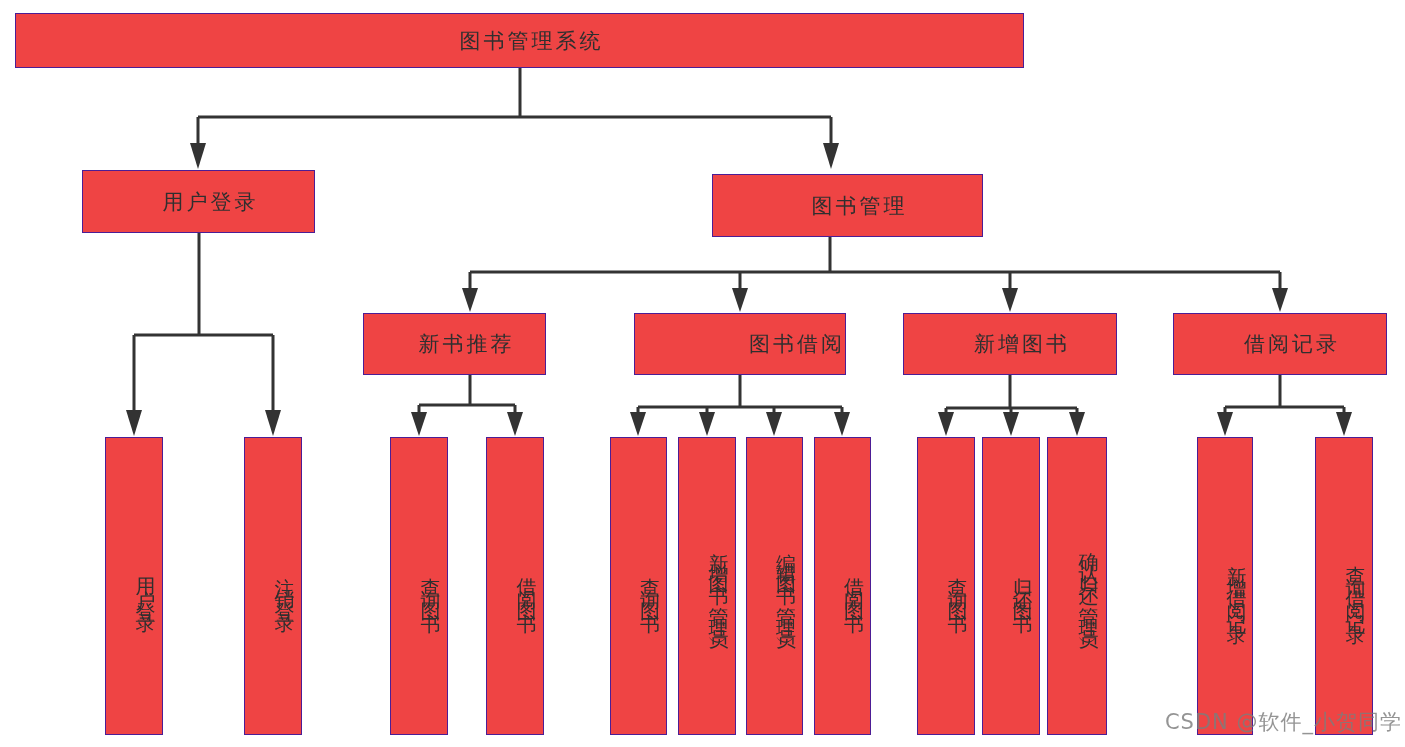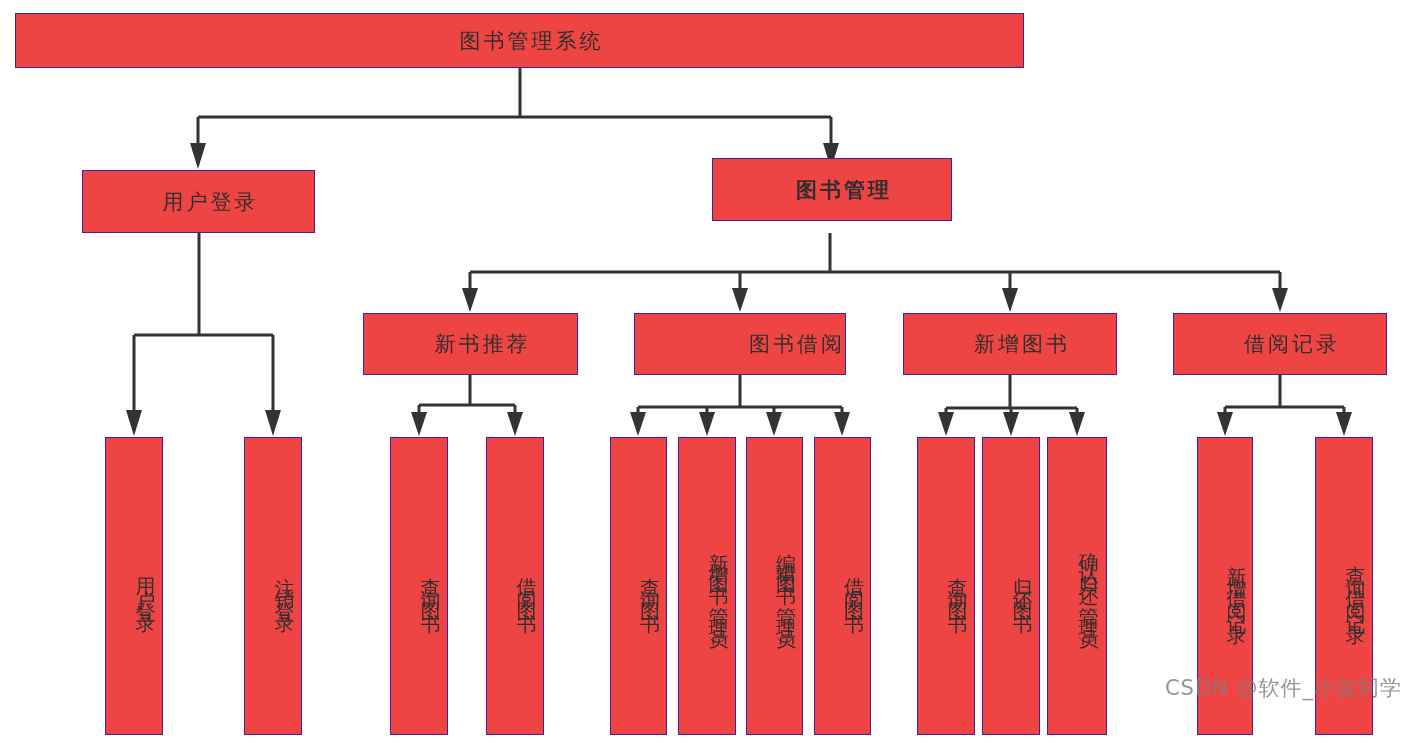--- a/index.html
+++ b/index.html
@@ -16,42 +16,42 @@
   .h-node { font-size:21px; letter-spacing:3px; white-space:nowrap; }
   .leaf { top:437px; height:298px; }
   .leaf .v-label {
     writing-mode:vertical-rl; text-orientation:mixed;
     font-size:20px; letter-spacing:12px; line-height:1; white-space:nowrap;
   }
   .leaf .v-long { letter-spacing:11px; }
 
   #n-root        { left:15px;  top:13px;  width:1009px; height:55px; }
   #n-user-login  { left:82px;  top:170px; width:233px;  height:63px; }
-  #n-book-mgmt   { left:712px; top:158px; width:240px;  height:63px;font-weight:bold; }
-  #n-new-book    { left:363px; top:313px; width:215px;  height:62px; }
+  #n-book-mgmt   { left:712px; top:174px; width:271px;  height:63px; }
+  #n-new-book    { left:363px; top:313px; width:183px;  height:62px; }
   #n-book-borrow { left:634px; top:313px; width:212px;  height:62px;justify-content:flex-end; }
   #n-current     { left:903px; top:313px; width:214px;  height:62px; }
   #n-records     { left:1173px;top:313px; width:214px;  height:62px; }
 
   #l-user-login  { left:105px;  width:58px; }
   #l-logout      { left:244px;  width:58px; }
   #l-nb-query    { left:390px;  width:58px; }
   #l-nb-borrow   { left:486px;  width:58px; }
   #l-bb-query    { left:610px;  width:57px; }
   #l-bb-add      { left:678px;  width:58px; }
   #l-bb-edit     { left:746px;  width:57px; }
   #l-bb-borrow   { left:814px;  width:57px; }
   #l-cb-query    { left:917px;  width:58px; }
   #l-cb-return   { left:982px;  width:58px; }
   #l-cb-confirm  { left:1047px; width:60px; }
   #l-br-add      { left:1197px; width:56px; }
   #l-br-query    { left:1315px; width:58px; }
 
   .watermark {
-    position:absolute; top:674px; right:3px;
+    position:absolute; top:708px; right:3px;
     font-size:21px; letter-spacing:1px;
     color:rgba(125,125,125,0.82); white-space:nowrap; z-index:10;
   }
 </style>
 </head>
 <body>
 
 <div class="canvas">
 
   <svg class="connectors" viewBox="0 0 1405 747" xmlns="http://www.w3.org/2000/svg" aria-hidden="true">

